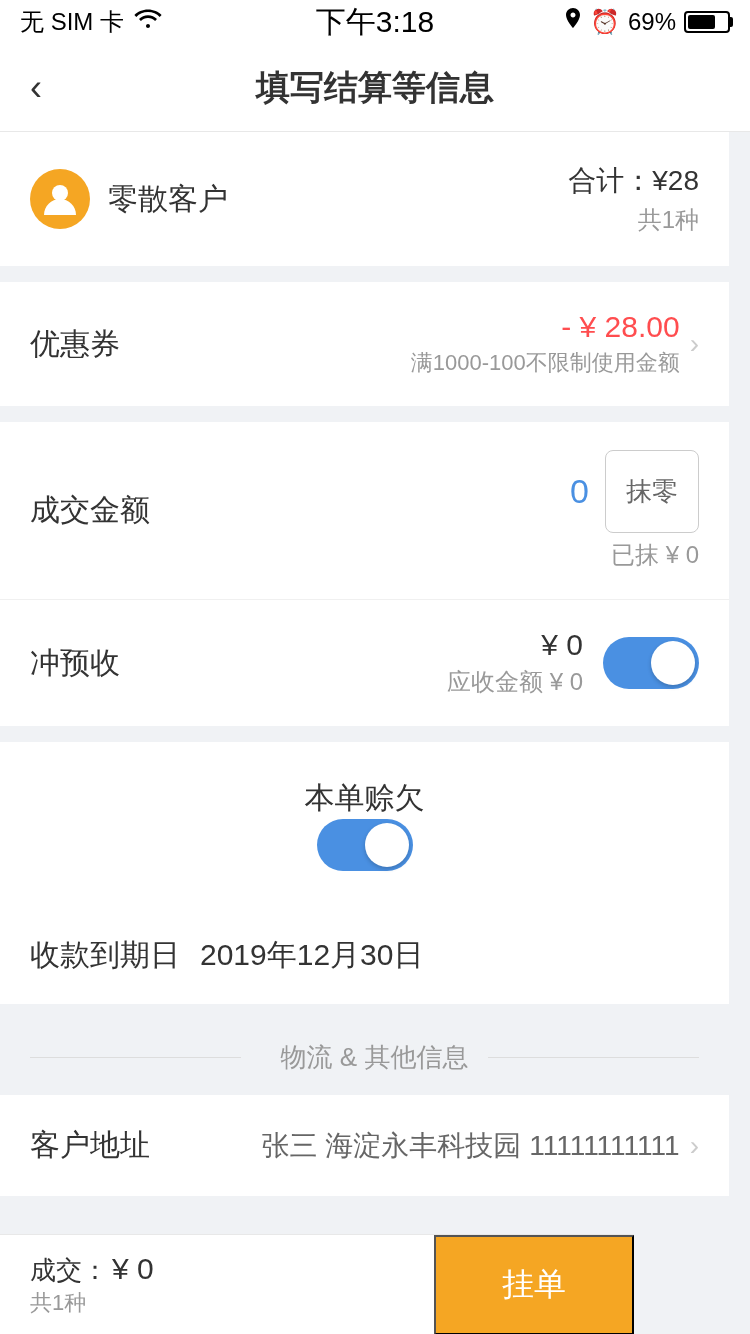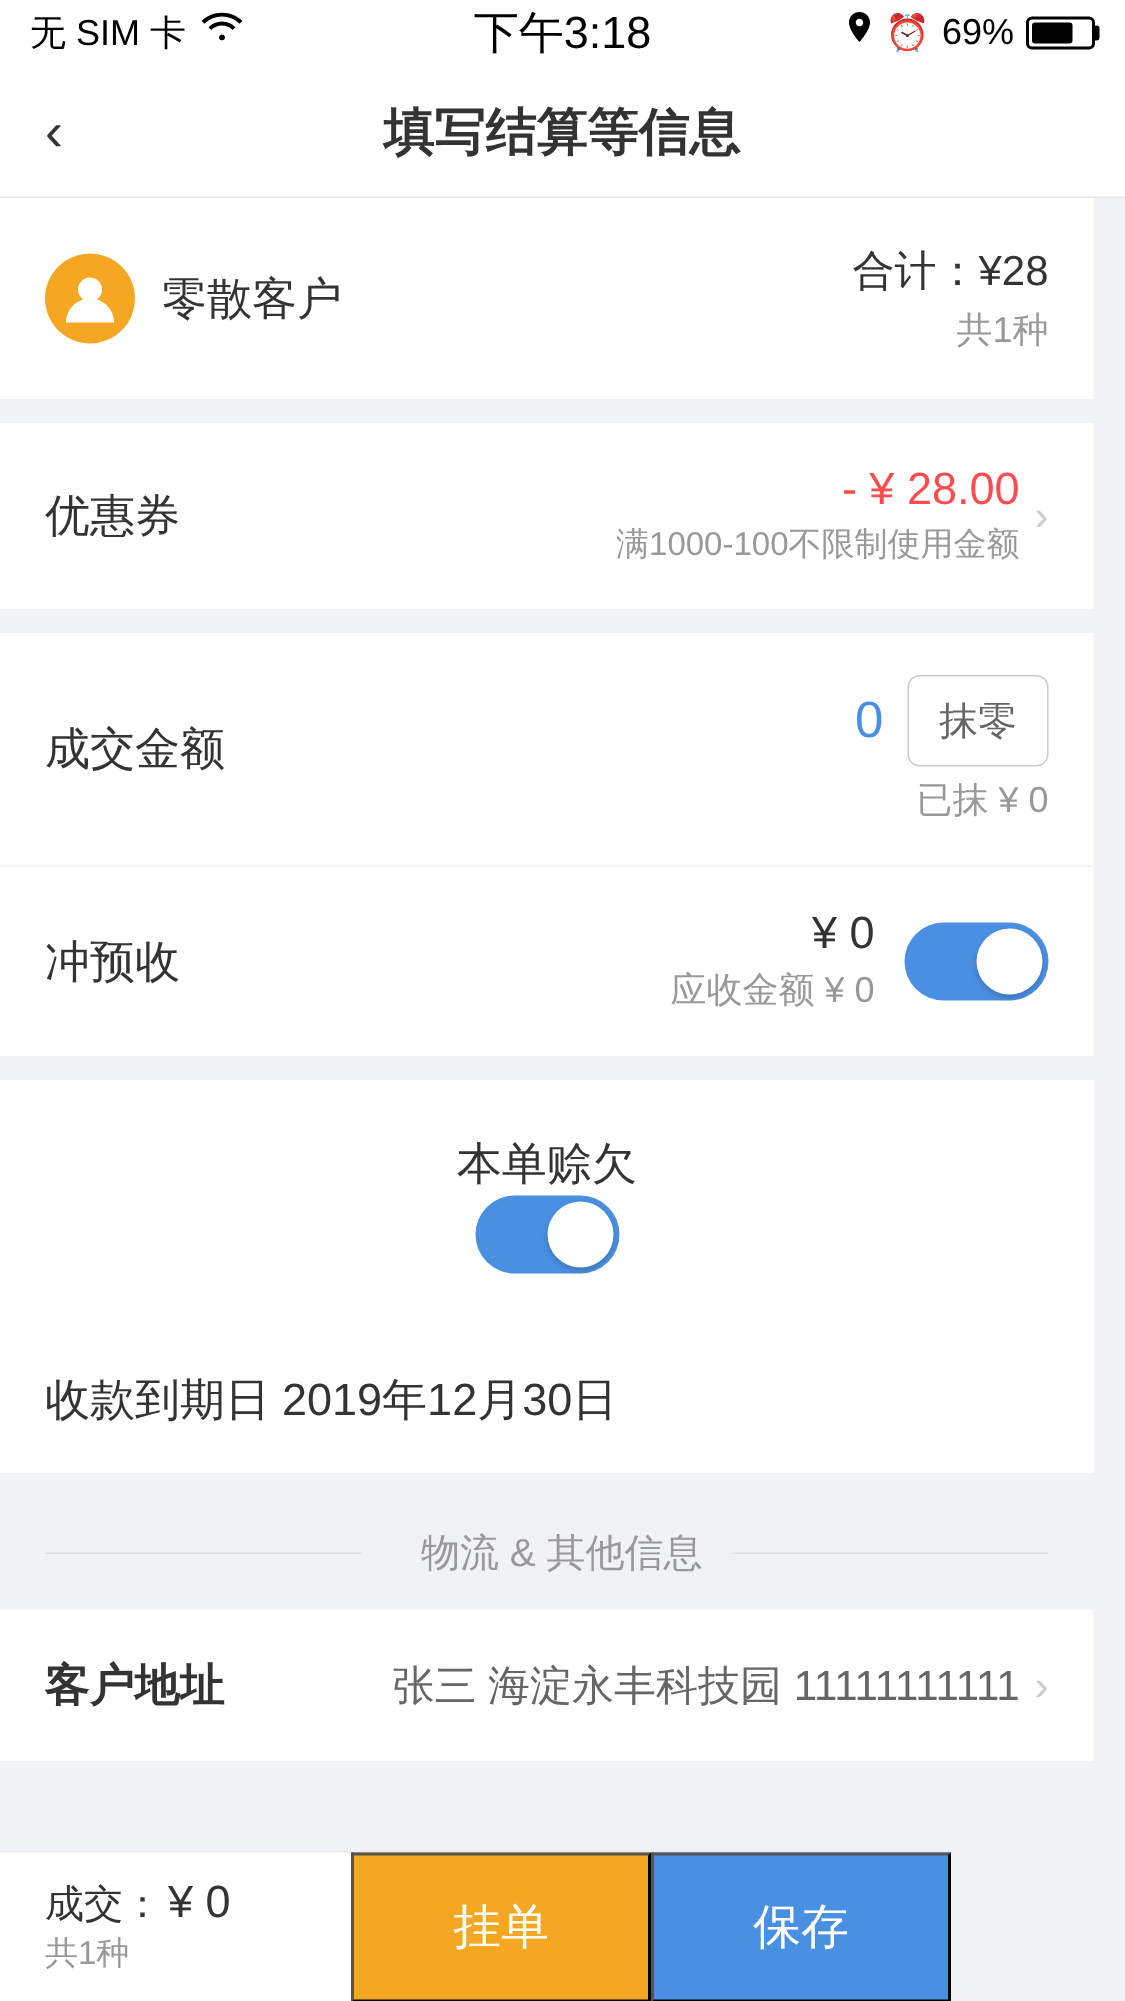--- a/index.html
+++ b/index.html
@@ -201,21 +201,21 @@
       align-items: center;
       gap: 16px;
     }
     .amount-zero {
       font-size: 34px;
       color: #4A90E2;
     }
     .round-zero-btn {
       border: 1px solid #ccc;
       border-radius: 8px;
-      padding: 12px 20px;
+      padding: 23px 20px;
       font-size: 26px;
       color: #666;
       background: #fff;
       cursor: pointer;
     }
     .sub-text {
       font-size: 24px;
       color: #999;
     }
 
@@ -282,21 +282,21 @@
       font-size: 30px;
       color: #333;
     }
 
     
     .due-row {
       display: flex;
       align-items: center;
       padding: 28px 30px;
       background: #fff;
-      gap: 8px;
+      gap: 20px;
     }
     .due-label {
       font-size: 30px;
       color: #333;
     }
     .due-value {
       font-size: 30px;
       color: #333;
     }
 
@@ -327,21 +327,20 @@
       align-items: center;
       justify-content: space-between;
       padding: 30px 30px;
       background: #fff;
     }
     .address-label {
       font-size: 30px;
       color: #333;
       flex-shrink: 0;
       margin-right: 20px;
-      font-weight: bold;
     }
     .address-value {
       font-size: 28px;
       color: #666;
       flex: 1;
       text-align: right;
     }
 
     
     .bottom-bar {
@@ -523,14 +522,13 @@
 
 <div class="bottom-bar">
   <div class="bottom-left">
     <div style="display:flex; align-items:baseline; gap:4px;">
       <span class="bottom-deal">成交：</span>
       <span class="bottom-amount">¥ 0</span>
     </div>
     <div class="bottom-count">共1种</div>
   </div>
   <button class="btn-hang">挂单</button>
-  <button class="btn-save">保存</button>
 </div>
 
 </body></html>

